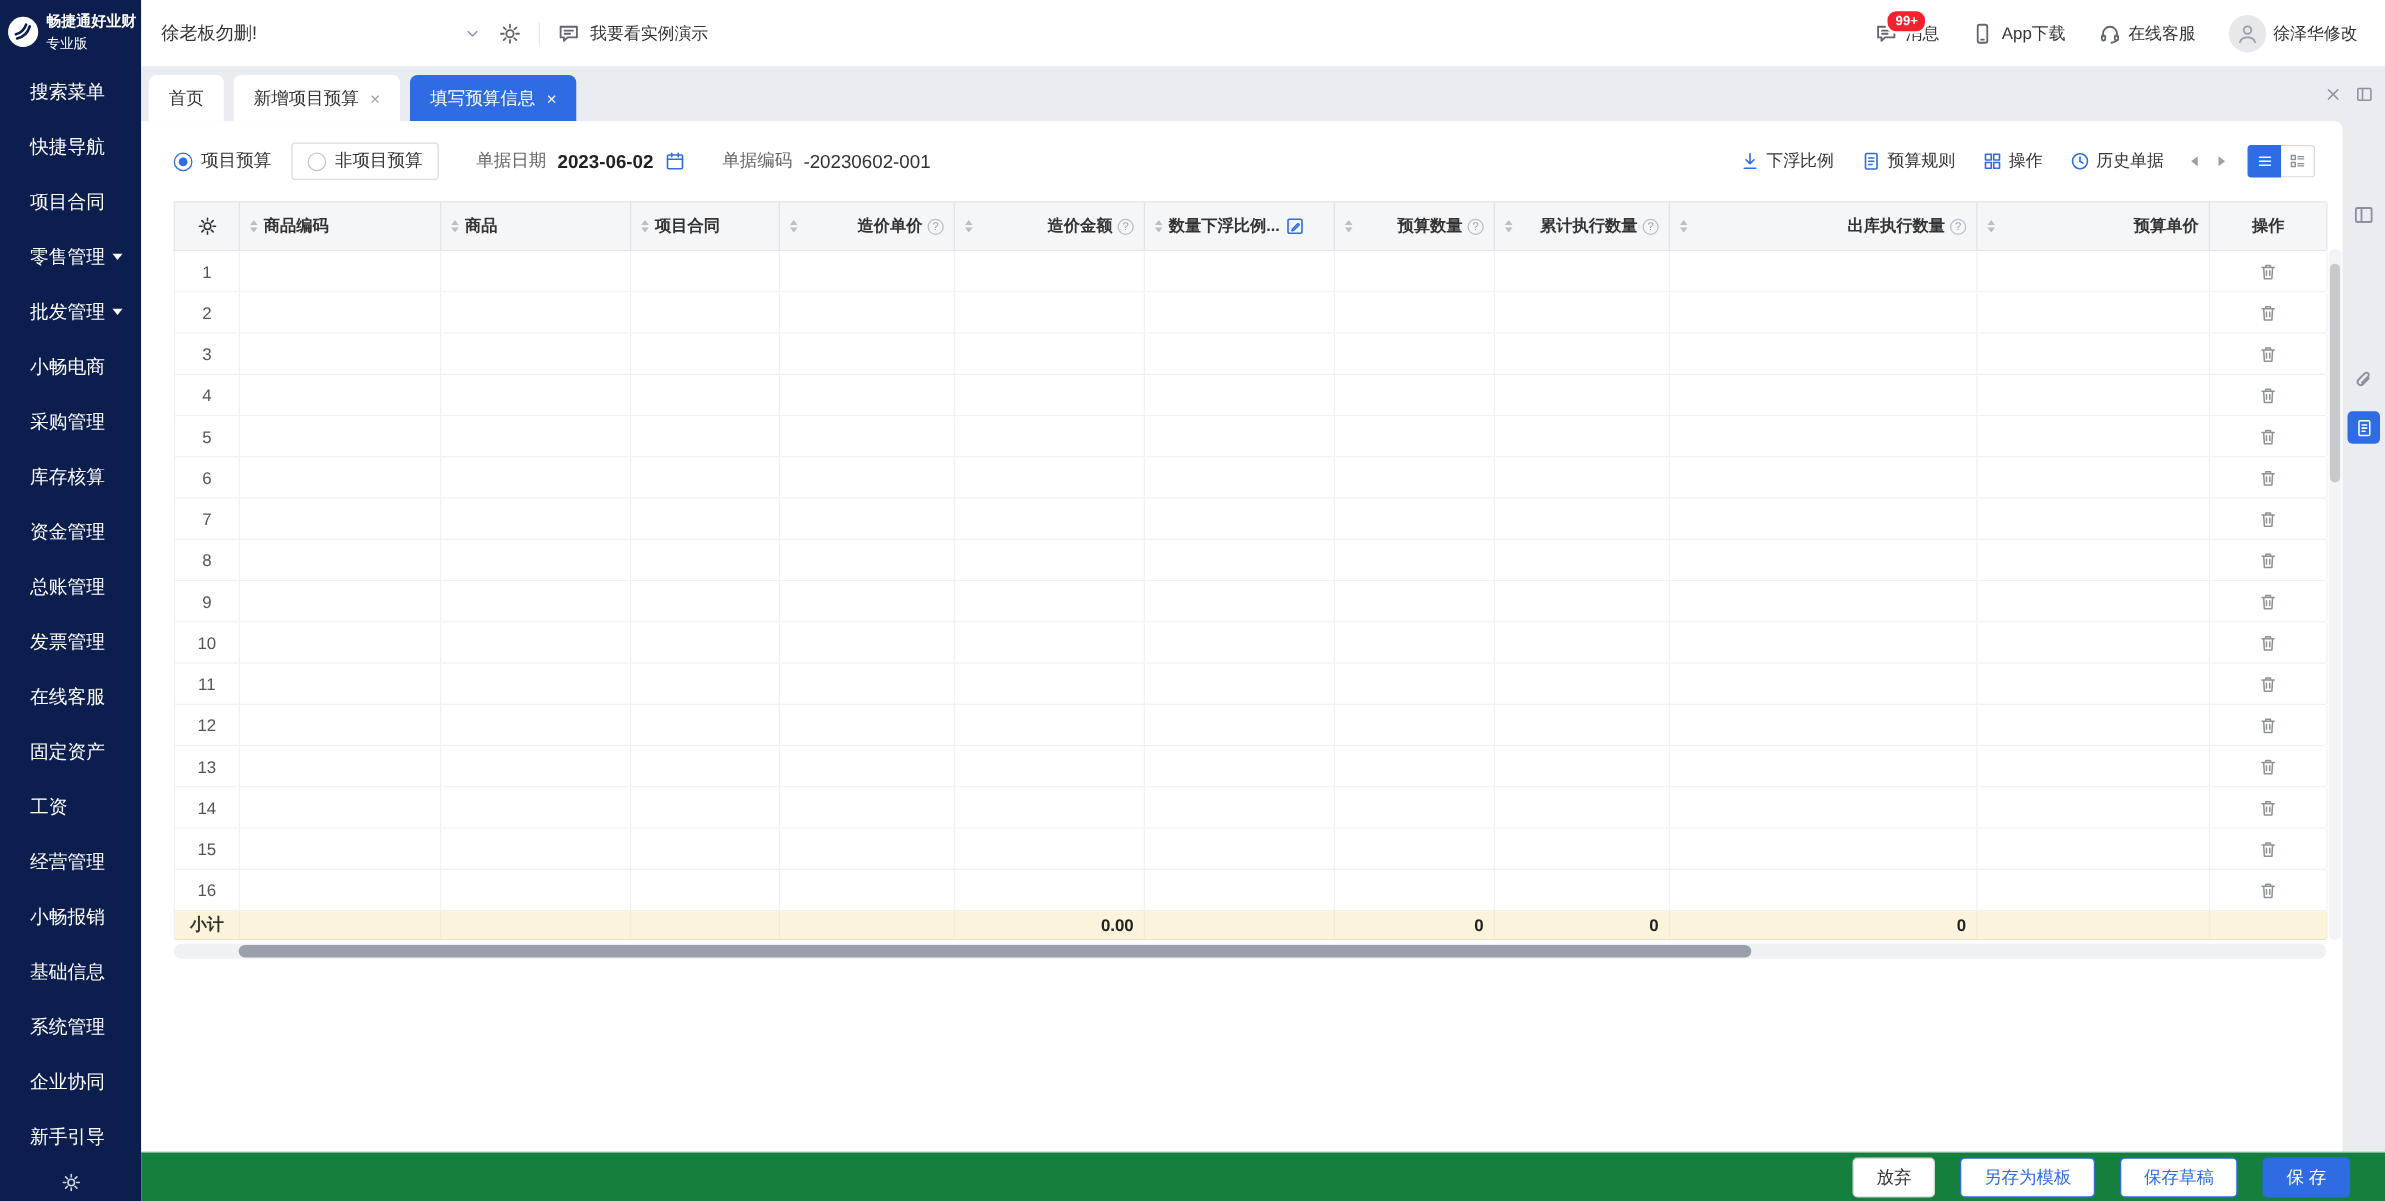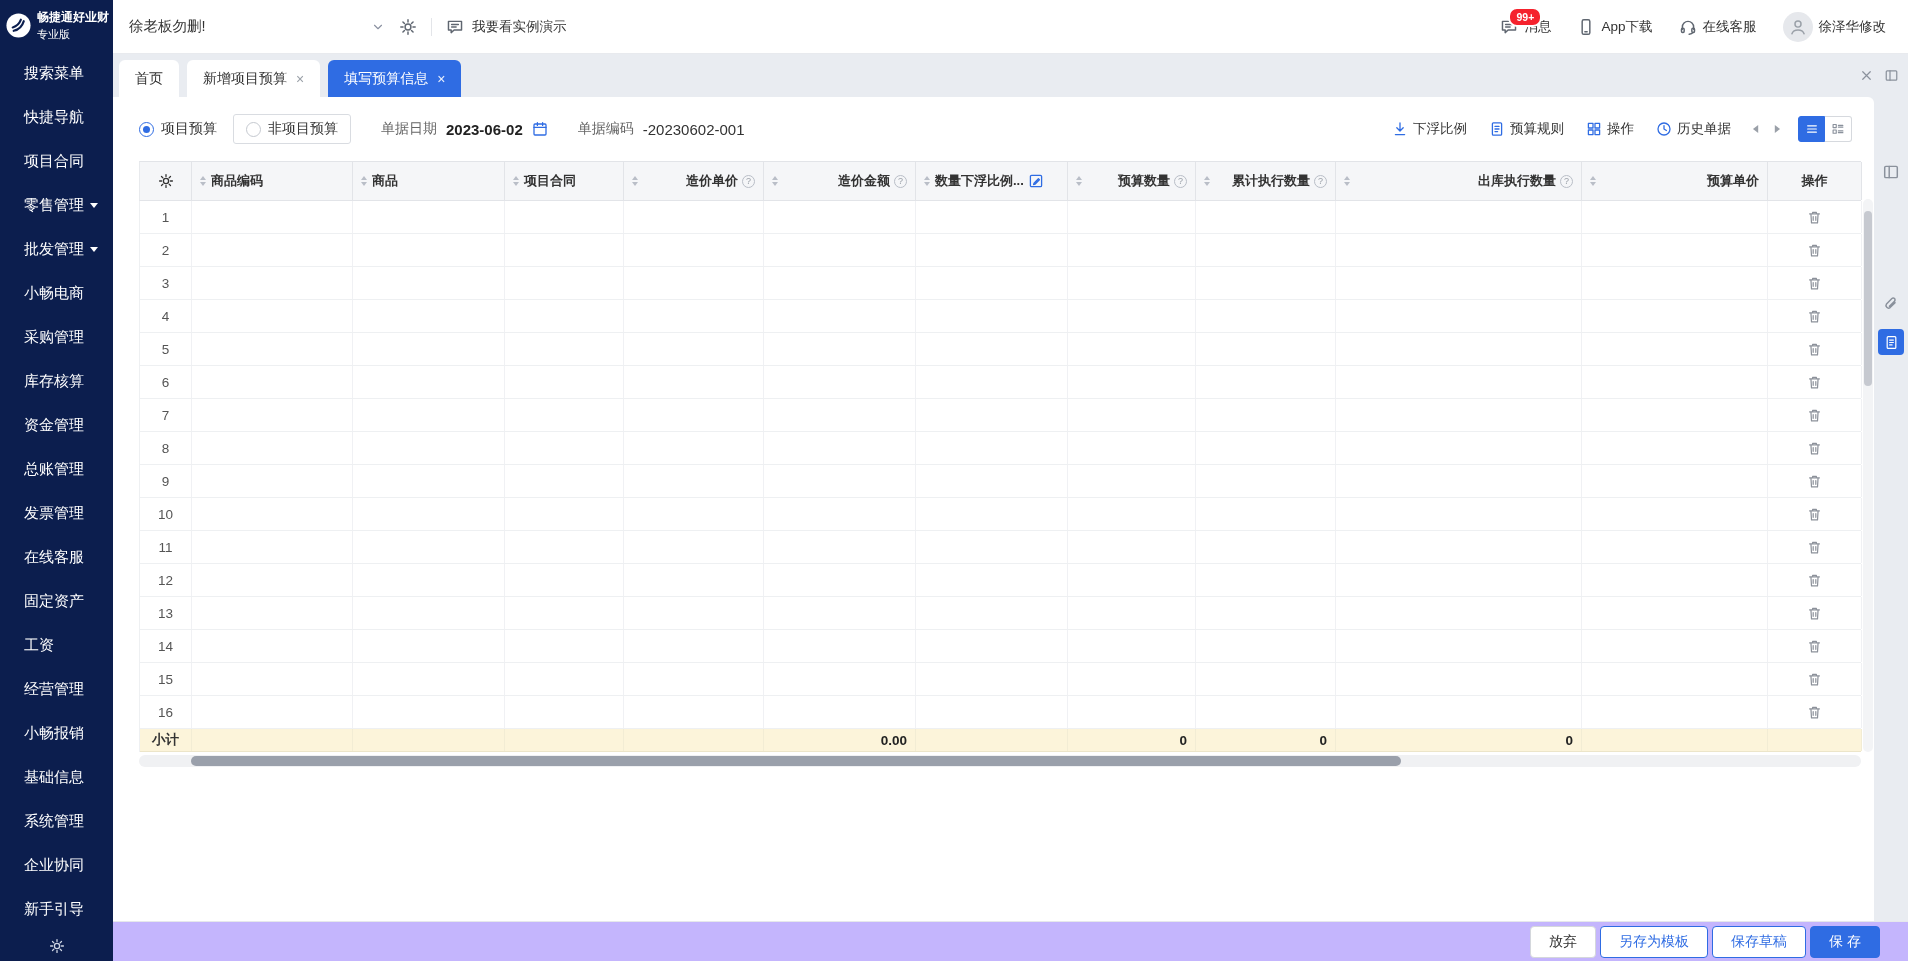--- a/index.html
+++ b/index.html
@@ -105,21 +105,21 @@
   .tr.subtotal{background:#fcf4da;border-bottom:1px solid #ece5c9}
   .tr.subtotal .td{height:22px;border-right-color:#f2ecd4}
   .sub-label{font-weight:bold;color:#333}
   .sub-val{font-weight:bold;color:#222}
   .vsb{position:absolute;right:-12px;top:38px;bottom:0;width:10px;background:#f3f4f6;border-radius:5px}
   .vsb-thumb{position:absolute;top:12px;left:1px;width:8px;height:175px;background:#c6c9d0;border-radius:4px;cursor:pointer}
   .hsb{width:1722px;height:12px;background:#f0f1f3;margin-top:3px;border-radius:6px;position:relative}
   .hsb-thumb{position:absolute;left:52px;top:1px;height:10px;width:1210px;background:#9aa0ab;border-radius:5px;cursor:pointer}
 
   
-  .footerbar{height:40px;background:#c4b5fd;border-top:1px solid #e6e8eb;display:flex;align-items:center;justify-content:flex-end;gap:4px;padding-right:28px;flex:none}
+  .footerbar{height:40px;background:#15803d;border-top:1px solid #e6e8eb;display:flex;align-items:center;justify-content:flex-end;gap:20px;padding-right:28px;flex:none}
   .btn{height:32px;border-radius:4px;font-size:14px;padding:0 18px;background:#fff;border:1px solid #d4d7dc;color:#333;cursor:pointer;font-family:inherit;white-space:nowrap}
   .btn.outline{border-color:#2f6ce3;color:#2f6ce3}
   .btn.primary{background:#2f6ce3;border-color:#2f6ce3;color:#fff}
 </style>
 </head>
 <body>
 
 <svg width="0" height="0" style="position:absolute">
   <defs>
     <symbol id="i-gear" viewBox="0 0 16 16">

